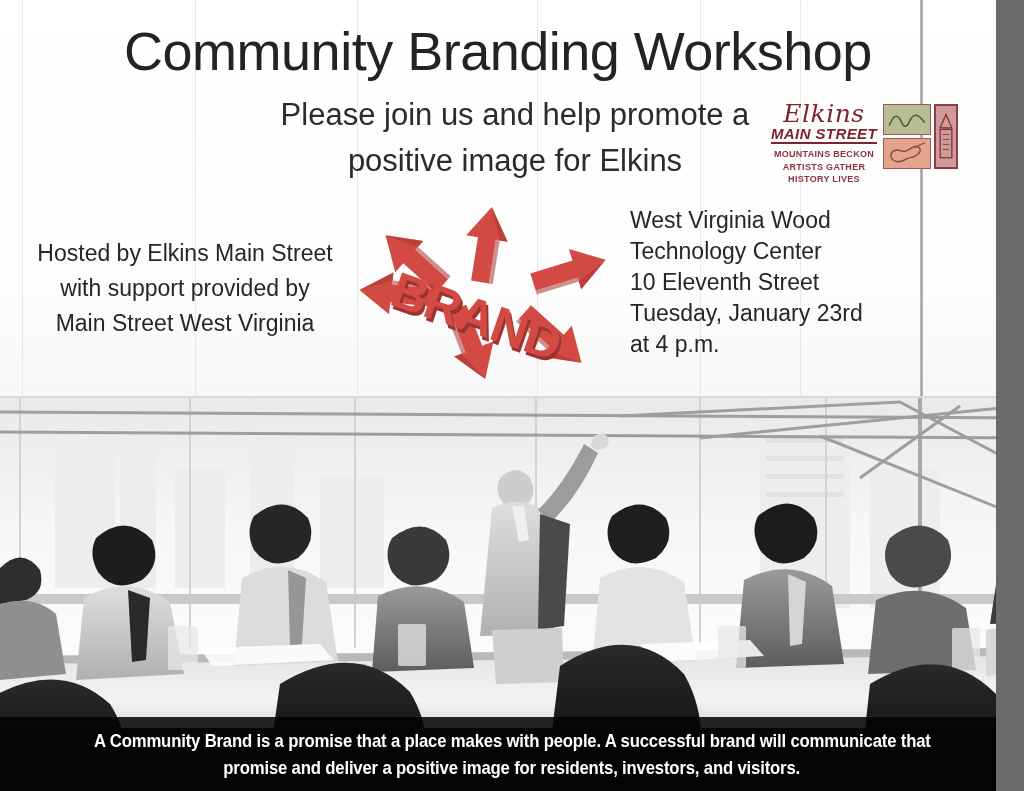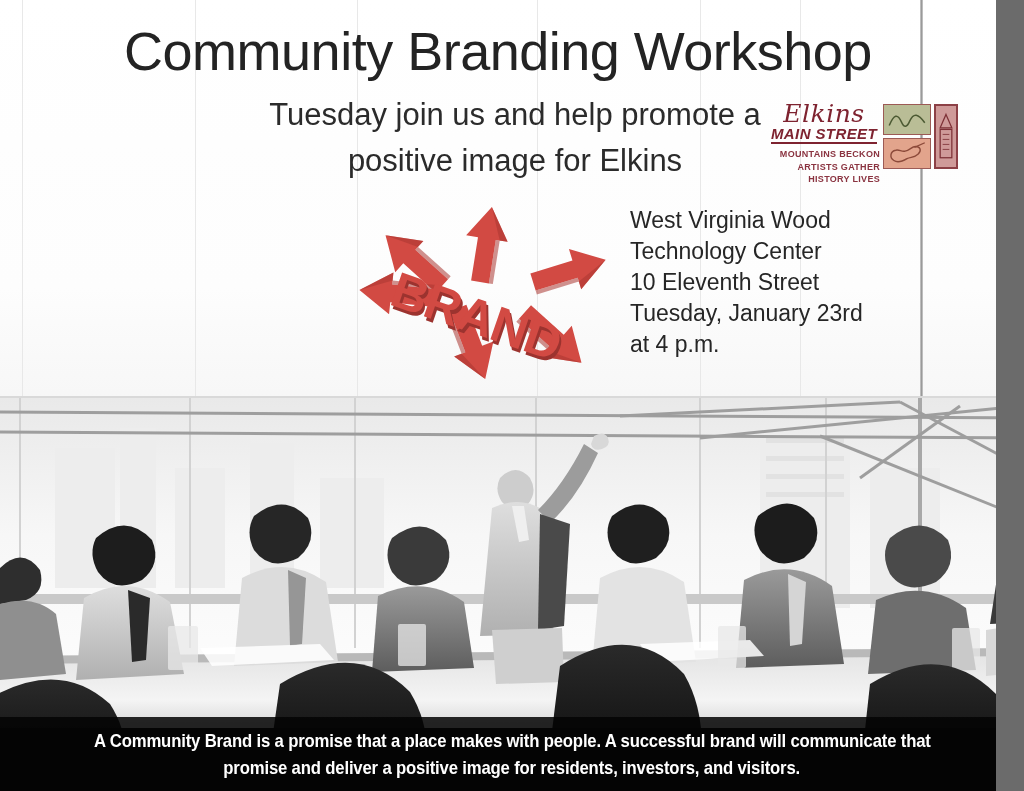--- a/index.html
+++ b/index.html
@@ -40,21 +40,21 @@
   .elk-script{font-family:"DejaVu Serif","Liberation Serif",serif;
      font-style:italic;font-size:25px;line-height:23px;color:#7e2330;
      letter-spacing:0.5px;font-weight:400;}
   .elk-main{font-family:"Liberation Sans",sans-serif;font-style:italic;
      font-weight:bold;font-size:15px;letter-spacing:0.4px;color:#7e2330;
      border-bottom:2px solid #7e2330;display:inline-block;line-height:15px;
      padding-bottom:1px;margin-top:-1px;}
   .elk-tag{font-family:"Liberation Sans",sans-serif;font-weight:bold;
      font-size:9px;letter-spacing:0.3px;color:#8a3340;line-height:12.5px;
      margin-top:4px;}
-  .elk-tag div{white-space:nowrap;text-align:right;}
+  .elk-tag div{white-space:nowrap;}
   .elk-panels{display:flex;gap:3px;padding-top:3px;}
   .elk-col{display:flex;flex-direction:column;gap:3px;}
   .panel{border:1.5px solid #9c5a55;position:relative;overflow:hidden;}
   .p-mtn{width:48px;height:31px;background:#b9bd96;}
   .p-vln{width:48px;height:31px;background:#e2a48c;}
   .p-twr{width:24px;height:65px;background:#cf9a99;border:2px solid #8c4046;}
   .panel svg{position:absolute;inset:0;width:100%;height:100%;}
 
   
   .host-block{position:absolute;left:10px;top:236px;width:350px;text-align:center;
@@ -94,21 +94,21 @@
     <div class="mullion" style="left:537px;"></div>
     <div class="mullion" style="left:700px;"></div>
     <div class="mullion" style="left:800px;"></div>
     <div class="mullion strong" style="left:920px;"></div>
     <div class="sill-thin" style="top:396px;"></div>
     <div class="sill" style="top:401px;"></div>
   </div>
 
   <div class="title">Community Branding Workshop</div>
   <div class="subtitle">
-    <div>Tuesday join us and help promote a</div>
+    <div>Please join us and help promote a</div>
     <div>positive image for Elkins</div>
   </div>
 
 
   <div class="elkins-logo">
     <div class="elk-text">
       <div class="elk-script">Elkins</div>
       <div class="elk-main">MAIN STREET</div>
       <div class="elk-tag">
         <div>MOUNTAINS BECKON</div>
@@ -134,20 +134,25 @@
       <div class="panel p-twr">
         <svg viewBox="0 0 24 65" xmlns="http://www.w3.org/2000/svg">
           <path d="M12 6 L19 22 L5 22 Z" fill="none" stroke="#7d3036" stroke-width="1.5"></path>
           <rect x="5" y="24" width="14" height="34" fill="none" stroke="#7d3036" stroke-width="1.5"></rect>
           <path d="M8 30 h8 M8 36 h8 M8 42 h8 M8 48 h8" stroke="#7d3036" stroke-width="1"></path>
         </svg>
       </div>
     </div>
   </div>
 
+  <div class="host-block">
+    <div>Hosted by Elkins Main Street</div>
+    <div>with support provided by</div>
+    <div>Main Street West Virginia</div>
+  </div>
 
   <div class="venue-block">
     <div>West Virginia Wood</div>
     <div>Technology Center</div>
     <div>10 Eleventh Street</div>
     <div class="when">Tuesday, January 23rd</div>
     <div>at 4 p.m.</div>
   </div>
 
   <div class="brand-art">

